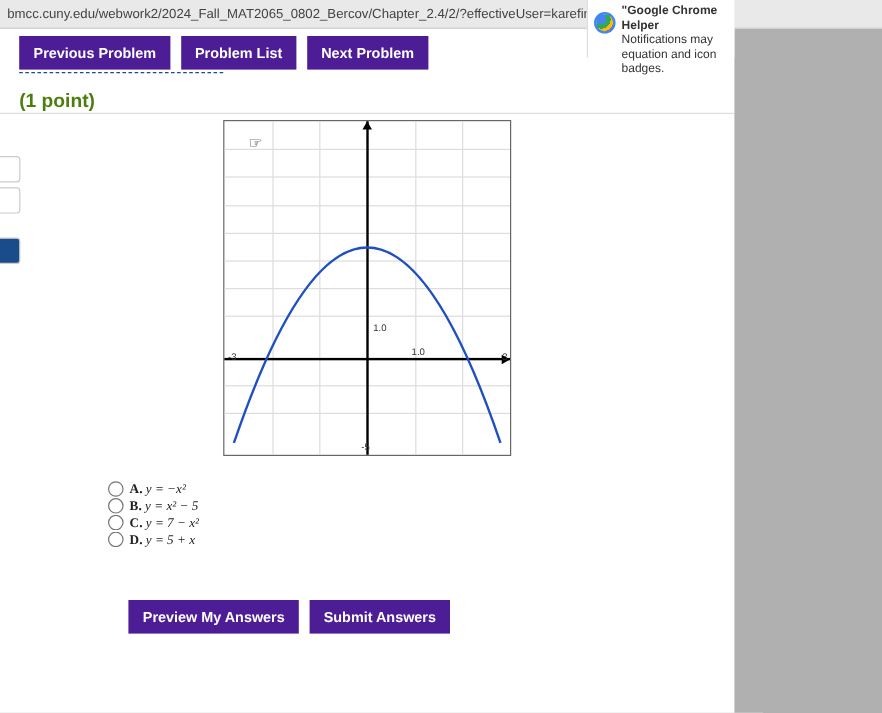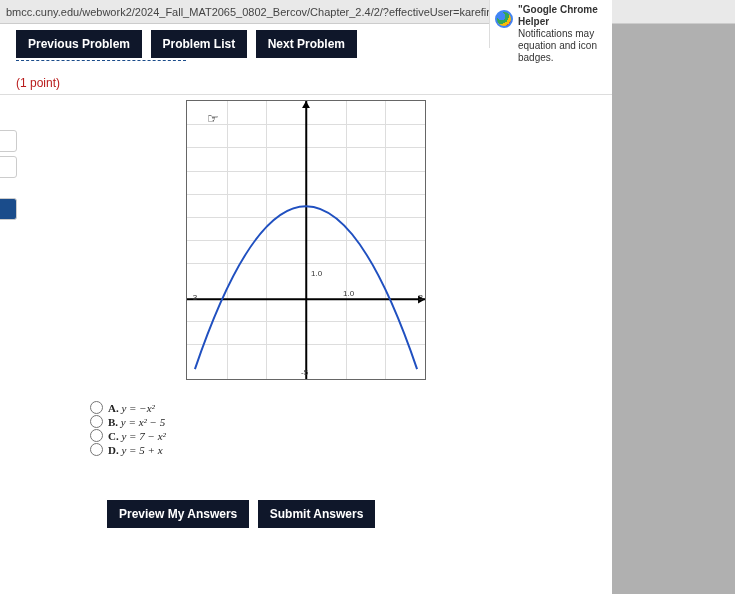--- a/index.html
+++ b/index.html
@@ -2,23 +2,23 @@
 <html><head>
 <meta charset="utf-8">
 <style>
   * { box-sizing: border-box; margin: 0; padding: 0; }
   body { width: 735px; height: 594px; font-family: Arial, Helvetica, sans-serif; background: #b0b0b0; overflow: hidden; }
   .page { width: 612px; height: 594px; background: #fff; position: relative; }
   .url-bar { position: absolute; top: 0; left: 0; right: -123px; height: 24px; background: #e9e9e9; border-bottom: 1px solid #ccc; font-size: 11px; color: #444; line-height: 24px; padding-left: 6px; white-space: nowrap; overflow: hidden; }
   .notif { position: absolute; right: 0; top: 0; width: 123px; height: 48px; background: #fff; font-size: 10px; padding: 4px 4px 4px 28px; line-height: 12px; color: #333; border-left: 1px solid #ddd; }
   .notif .notif-icon { position: absolute; left: 5px; top: 10px; width: 18px; height: 18px; border-radius: 50%; border: 2px solid #4285f4; background: radial-gradient(circle at 30% 30%, #4285f4 30%, #34a853 30% 55%, #fbbc05 55% 75%, #ea4335 75%); }
   .nav-btns { position: absolute; top: 30px; left: 16px; }
-  .btn { display: inline-block; background: #0f172a; color: #fff; font-size: 12px; font-weight: bold; padding: 7px 12px; margin-right: 4px; border: none; cursor: pointer; }
+  .btn { display: inline-block; background: #4c1d95; color: #fff; font-size: 12px; font-weight: bold; padding: 7px 12px; margin-right: 4px; border: none; cursor: pointer; }
   .cut-title { position: absolute; top: 60px; left: 16px; color: #1a4c8b; font-weight: bold; font-size: 15px; border-top: 1px dashed #1a4c8b; width: 170px; padding-top: 2px; overflow: hidden; height: 9px; }
-  .points { position: absolute; top: 76px; left: 16px; font-size: 12px; font-weight: normal; color: #b91c1c; }
+  .points { position: absolute; top: 76px; left: 16px; font-size: 16px; font-weight: bold; color: #4d7c0f; }
   .divider { position: absolute; top: 94px; left: 0; right: 0; border-top: 1px solid #ddd; }
   .graph-wrap { position: absolute; top: 100px; left: 0; right: 0; text-align: center; }
   .graph { display: inline-block; width: 240px; height: 280px; border: 1px solid #666; position: relative; background: #fff; }
   .grid-lines { position: absolute; inset: 0; }
   .grid-lines .v, .grid-lines .h { position: absolute; background: #ddd; }
   .grid-lines .v { width: 1px; top: 0; bottom: 0; }
   .grid-lines .h { height: 1px; left: 0; right: 0; }
   .axis-v { position: absolute; width: 1.5px; background: #000; top: 0; bottom: 0; left: 50%; transform: translateX(-50%); }
   .axis-h { position: absolute; height: 1.5px; background: #000; left: 0; right: 0; top: 71.4%; transform: translateY(-50%); }
   .tick-label { position: absolute; font-size: 8px; color: #333; }

